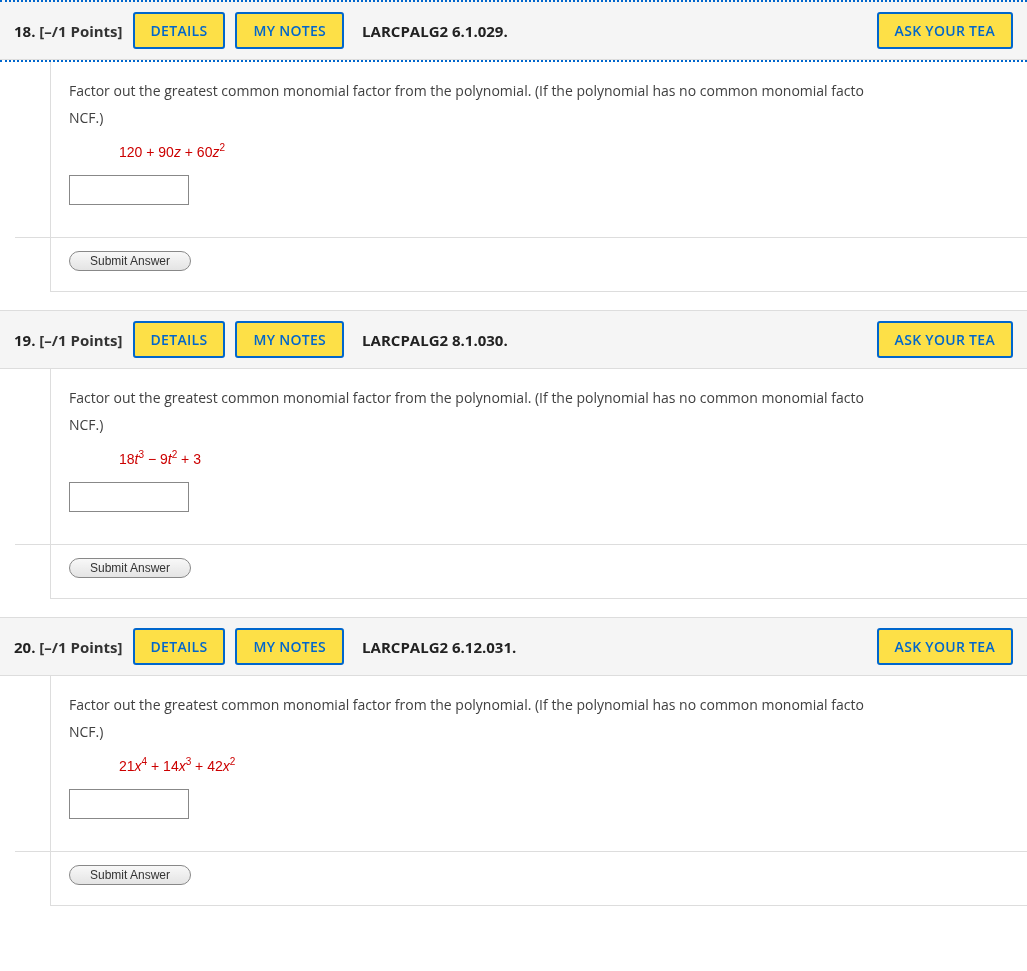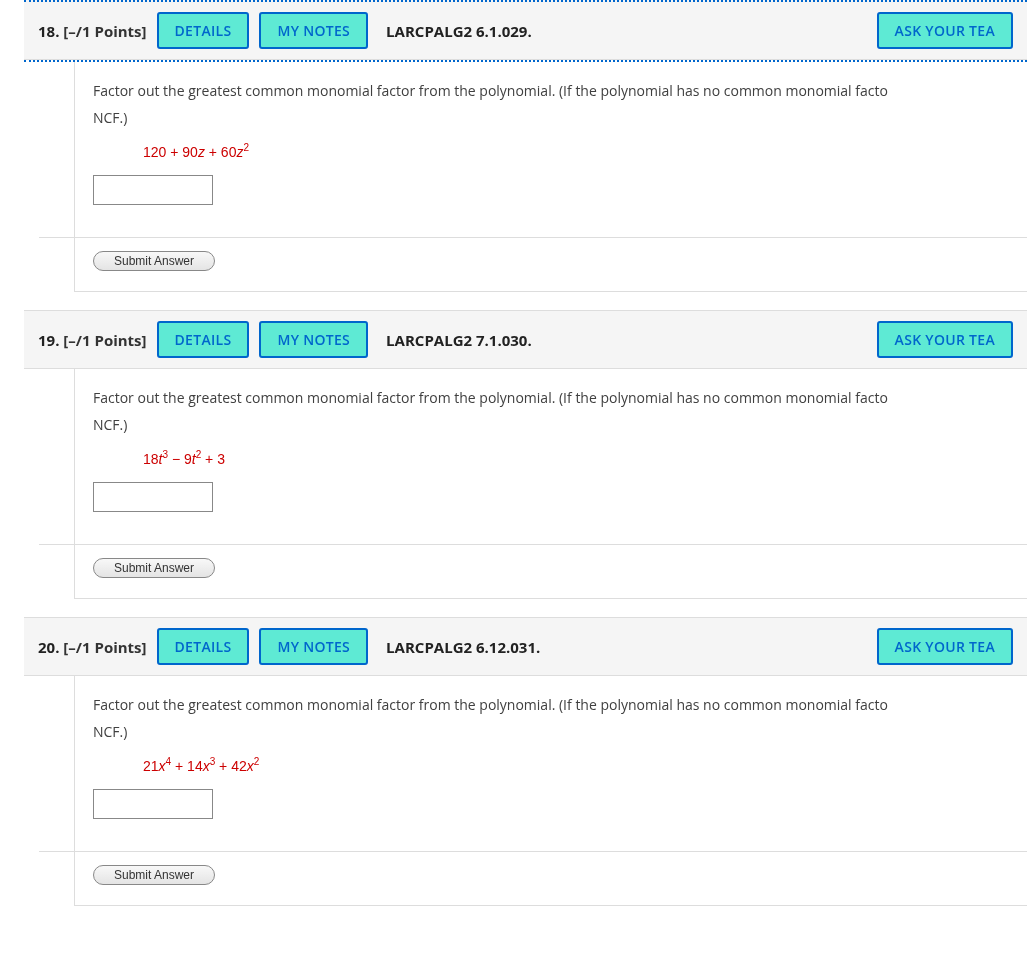--- a/index.html
+++ b/index.html
@@ -4,40 +4,40 @@
 <style>
   * { box-sizing: border-box; }
   body {
     margin: 0;
     padding: 0;
     font-family: "Open Sans", "Helvetica Neue", Arial, sans-serif;
     background: #fff;
     color: #333;
     font-size: 14px;
   }
-  .question-block { margin-bottom: 18px; margin-left: 24px; }
+  .question-block { margin-bottom: 18px; }
   .question-header {
     background: #f5f5f5;
     border: 1px solid #ddd;
     border-right: none;
     border-left: none;
     border-top: 1px dotted #0066cc;
     padding: 10px 14px;
     display: flex;
     align-items: center;
     gap: 10px;
     position: relative;
   }
   .qnum { font-weight: 700; font-size: 15px; color: #222; white-space: nowrap; }
   .points { font-weight: 700; color: #333; }
   .btn {
     display: inline-block;
     border: 2px solid #0066cc;
     color: #0066cc;
-    background: #5eead4;
+    background: #fde047;
     padding: 7px 16px;
     font-size: 14px;
     font-weight: 600;
     letter-spacing: 0.3px;
     border-radius: 3px;
     cursor: pointer;
     white-space: nowrap;
   }
   .ref { font-weight: 700; color: #222; font-size: 15px; margin-left: 8px; }
   .spacer { flex: 1; }
@@ -98,21 +98,21 @@
         <span class="btn ask-btn">ASK YOUR TEA</span>
       </div>
       <div style="border-top: 2px dotted rgb(0, 102, 204); height: 0px;"></div>
       <div class="body-outer"><div class="prompt">Factor out the greatest common monomial factor from the polynomial. (If the polynomial has no common monomial facto</div><div class="prompt">NCF.)</div><div class="expr-row"><span class="expr">120 + 90<span class="var">z</span> + 60<span class="var">z</span><sup>2</sup></span></div><div class="answer-box"></div><div class="submit-row"><span class="submit-btn">Submit Answer</span></div></div>
     </div>
     <div class="question-block">
       <div class="question-header" style="border-top: 1px solid rgb(221, 221, 221);">
         <span class="qnum">19. <span class="points">[–/1 Points]</span></span>
         <span class="btn">DETAILS</span>
         <span class="btn">MY NOTES</span>
-        <span class="ref">LARCPALG2 7.1.030.</span>
+        <span class="ref">LARCPALG2 8.1.030.</span>
         <span class="spacer"></span>
         <span class="btn ask-btn">ASK YOUR TEA</span>
       </div>
       <div class="body-outer"><div class="prompt">Factor out the greatest common monomial factor from the polynomial. (If the polynomial has no common monomial facto</div><div class="prompt">NCF.)</div><div class="expr-row"><span class="expr">18<span class="var">t</span><sup>3</sup> − 9<span class="var">t</span><sup>2</sup> + 3</span></div><div class="answer-box"></div><div class="submit-row"><span class="submit-btn">Submit Answer</span></div></div>
     </div>
     <div class="question-block">
       <div class="question-header" style="border-top: 1px solid rgb(221, 221, 221);">
         <span class="qnum">20. <span class="points">[–/1 Points]</span></span>
         <span class="btn">DETAILS</span>
         <span class="btn">MY NOTES</span>

